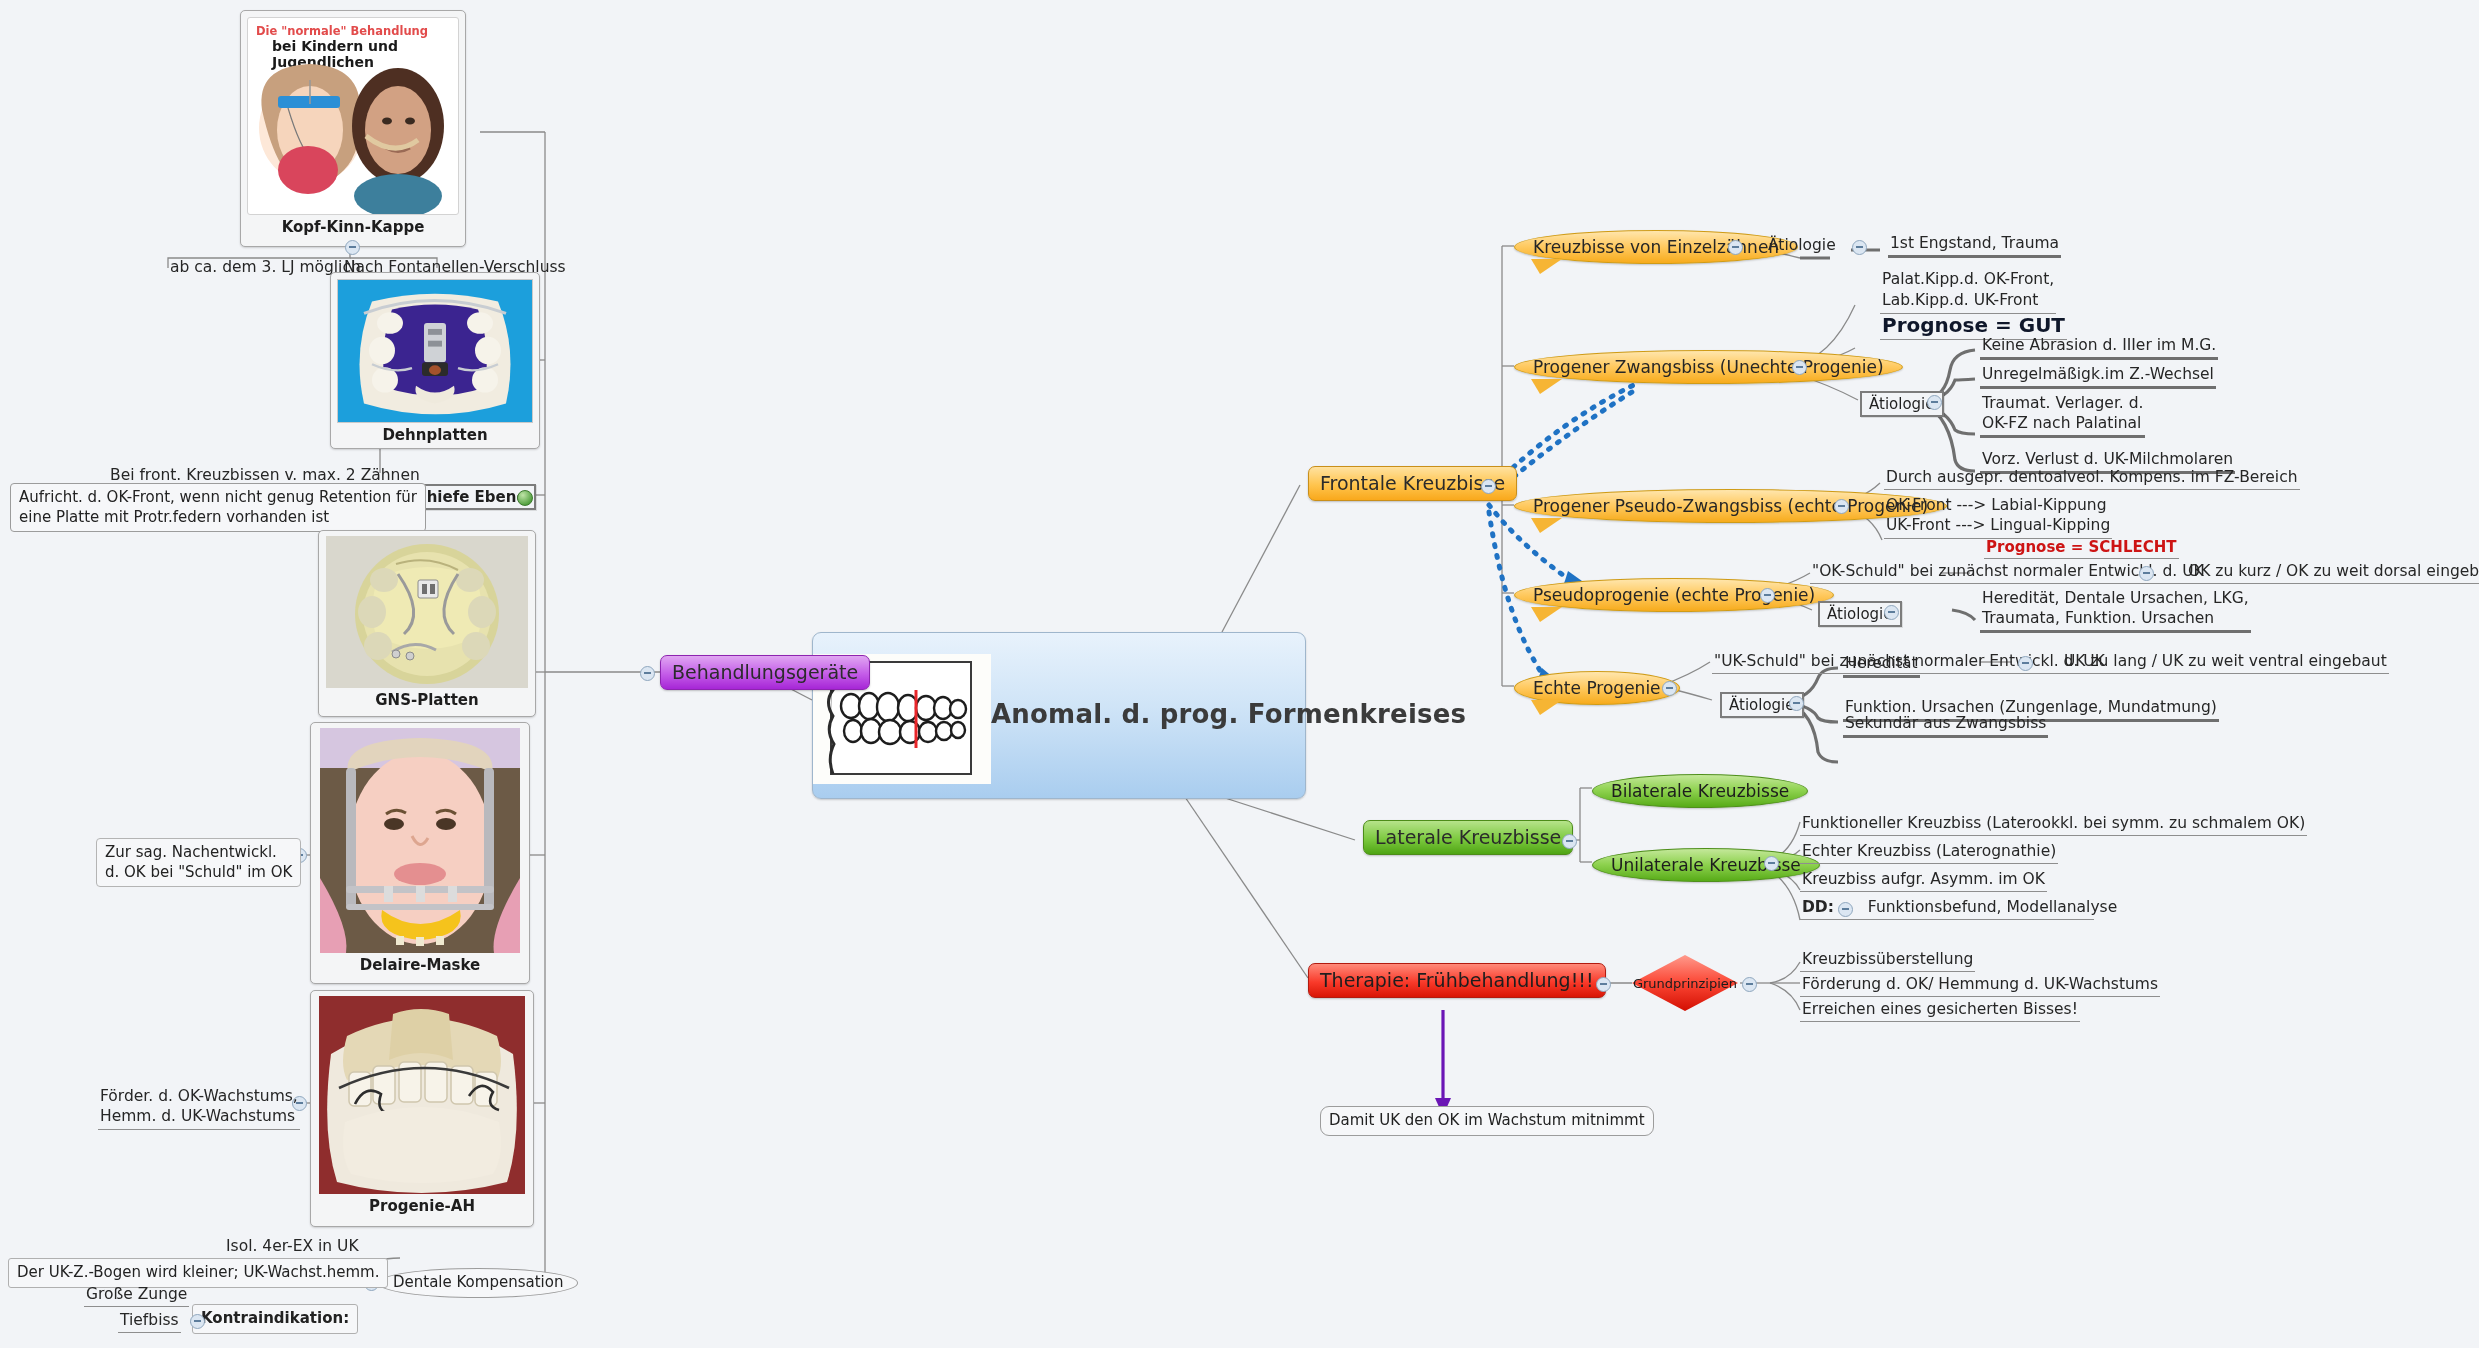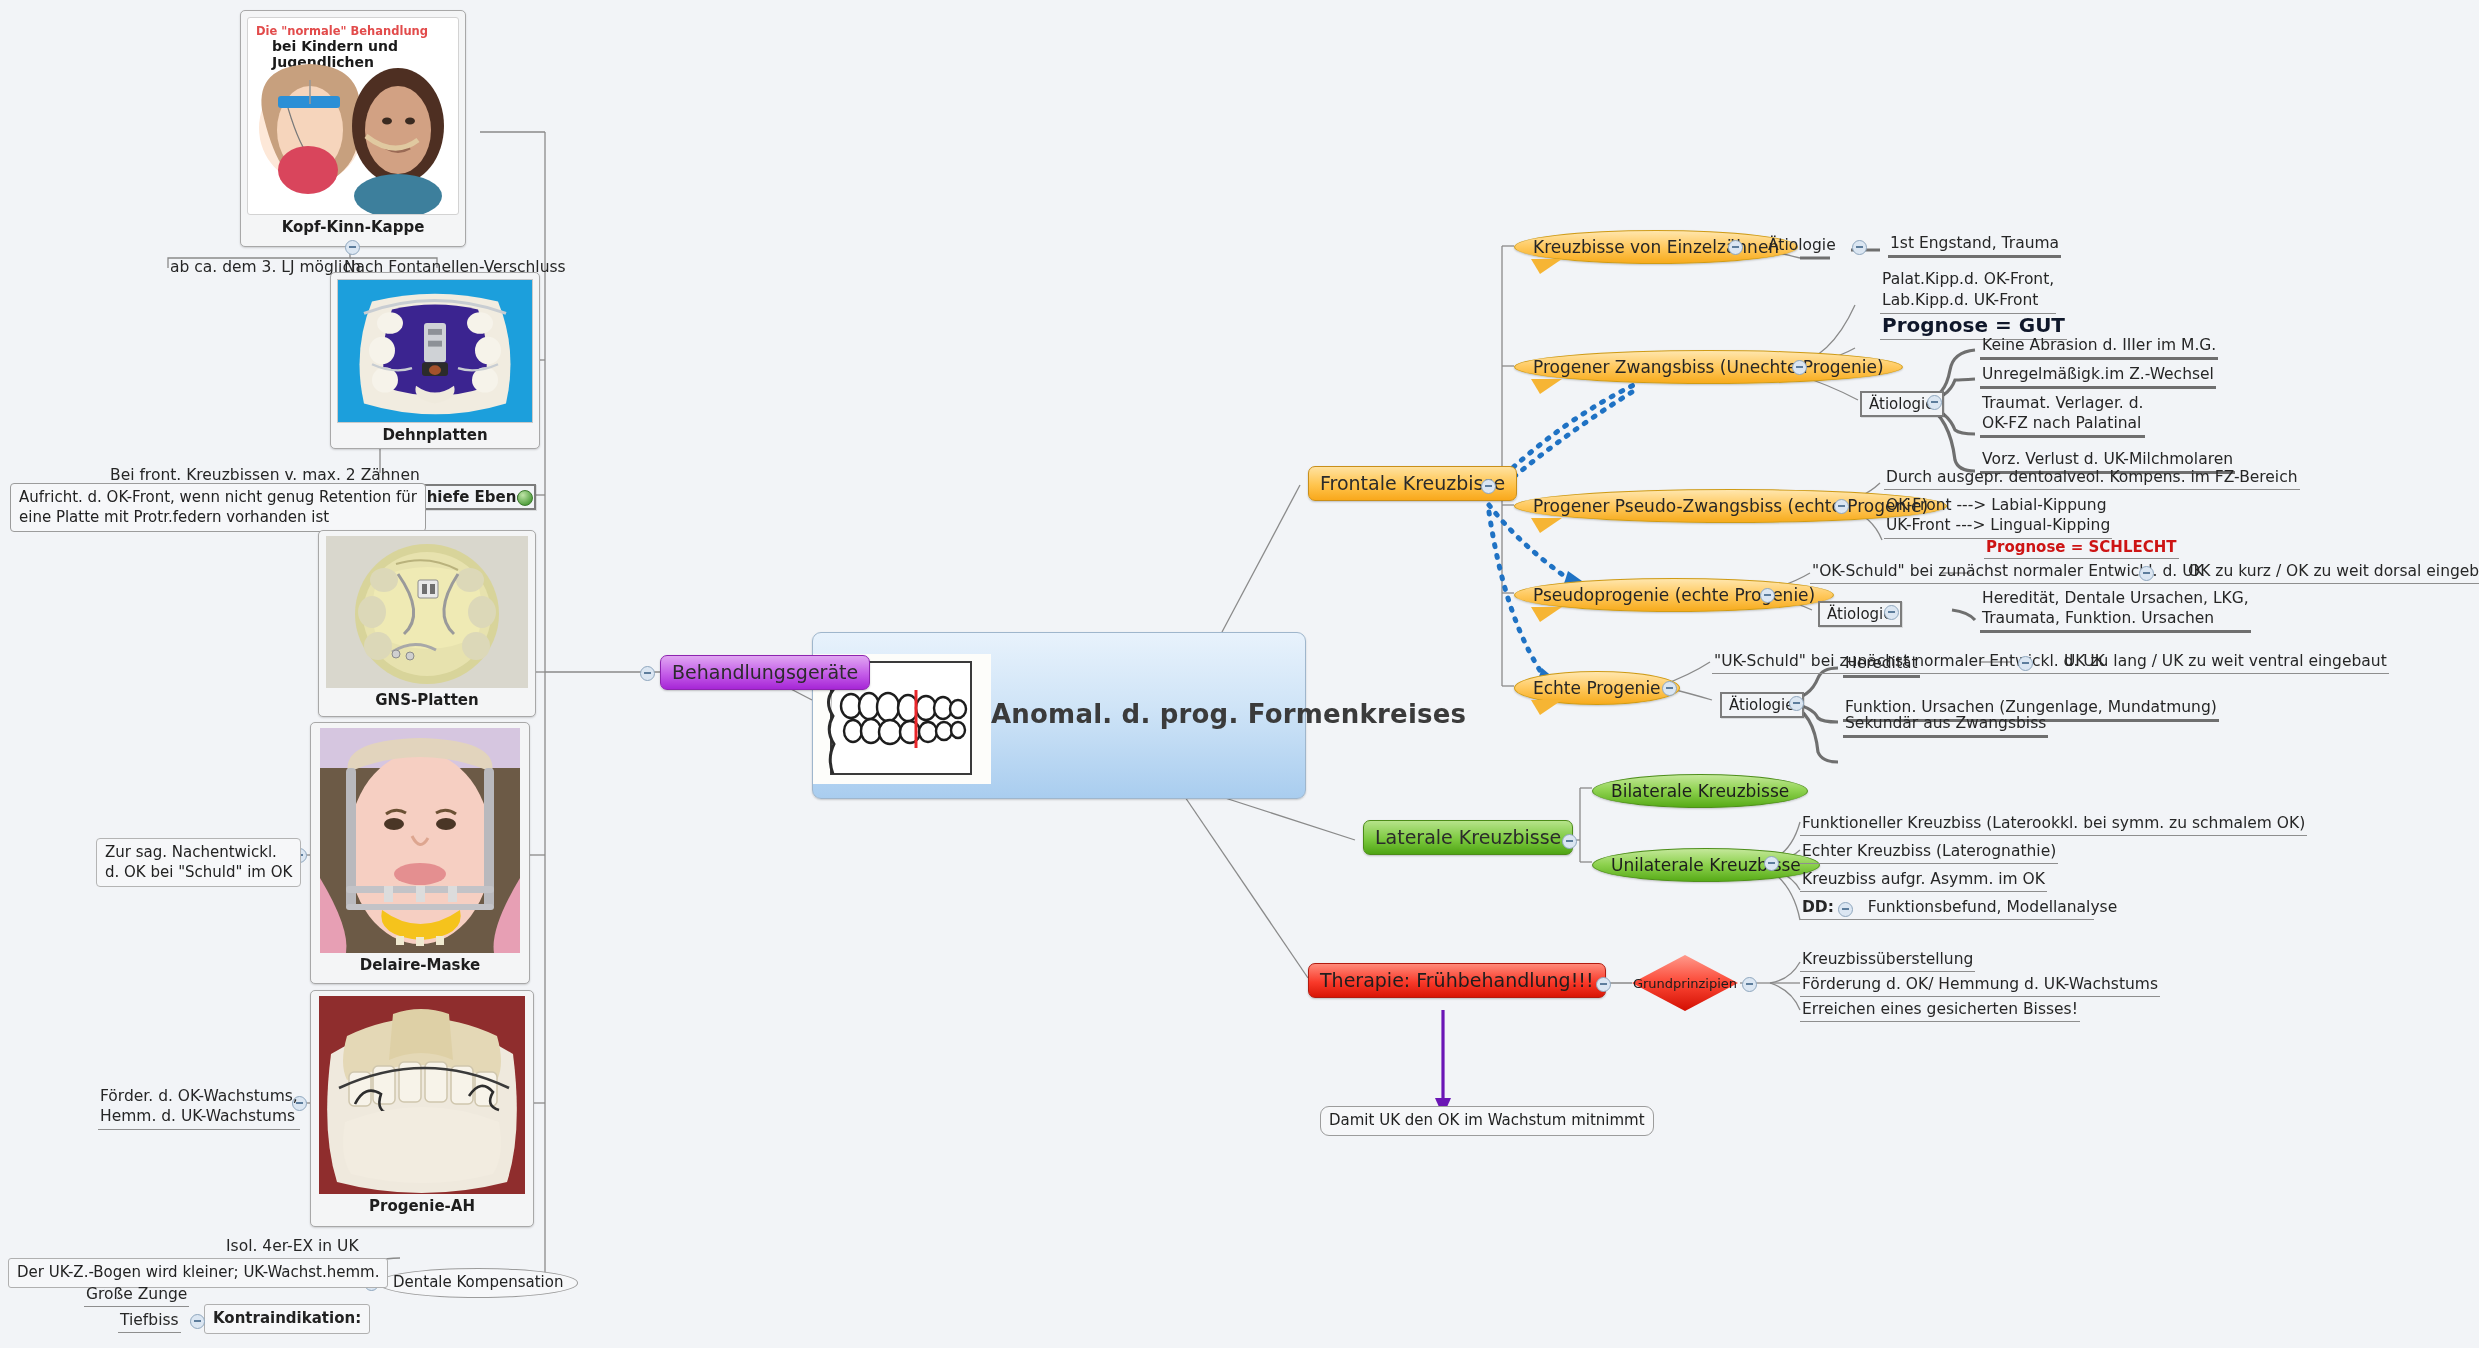--- a/index.html
+++ b/index.html
@@ -546,18 +546,18 @@
   <div class="leaf ul" style="left:98px;top:1086px;line-height:1.32;">
     <span>Förder. d. OK-Wachstums,</span><br>
     <span>Hemm. d. UK-Wachstums</span>
   </div>
 
   <div class="callout" style="left:378px;top:1268px;border-radius:50%/50%;padding:4px 14px;">Dentale Kompensation</div>
   <div class="bullet" style="left:364px;top:1276px;"></div>
   <div class="leaf ul" style="left:224px;top:1237px;">Isol. 4er-EX in UK</div>
   <div class="callout" style="left:8px;top:1258px;border-color:#b0b0b0;border-radius:3px;">Der UK-Z.-Bogen wird kleiner; UK-Wachst.hemm.</div>
 
-  <div class="callout bold" style="left:204px;top:1304px;border-color:#b0b0b0;border-radius:3px;">Kontraindikation:</div>
+  <div class="callout bold" style="left:192px;top:1304px;border-color:#b0b0b0;border-radius:3px;">Kontraindikation:</div>
   <div class="bullet" style="left:190px;top:1314px;"></div>
   <div class="leaf ul" style="left:84px;top:1285px;">Große Zunge</div>
   <div class="leaf ul" style="left:118px;top:1311px;">Tiefbiss</div>
 
 </div>
 
 </body></html>

